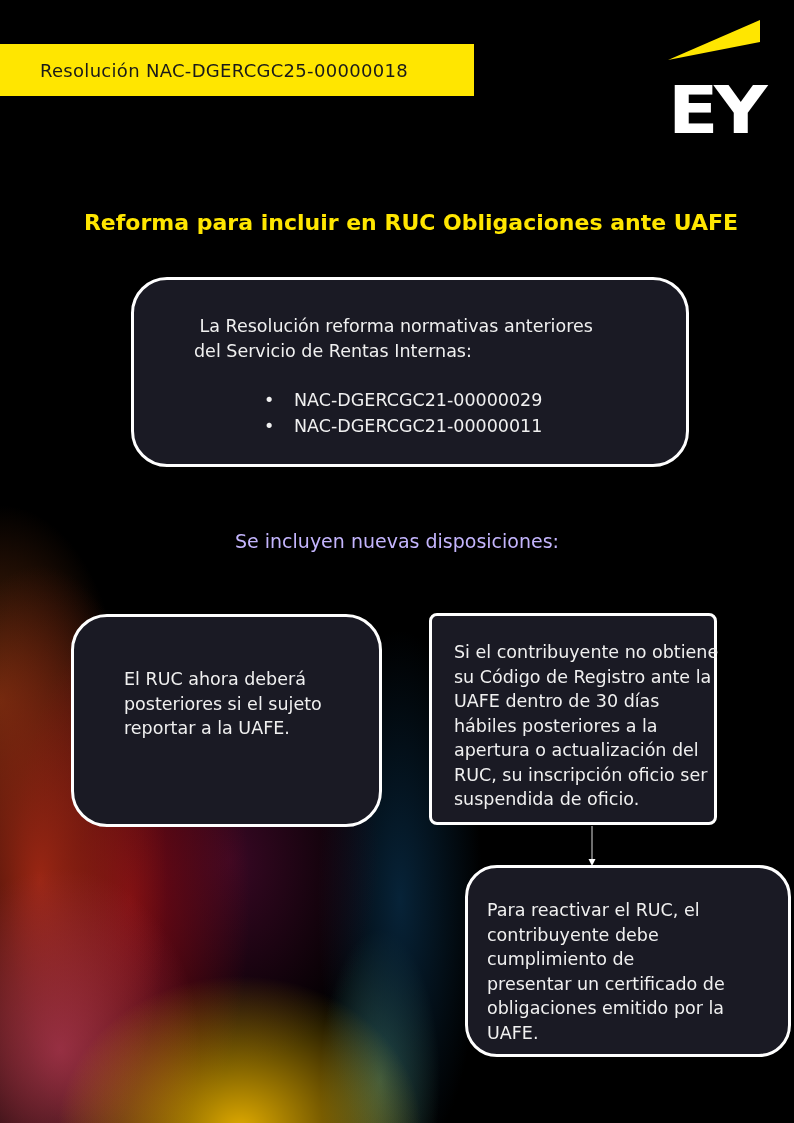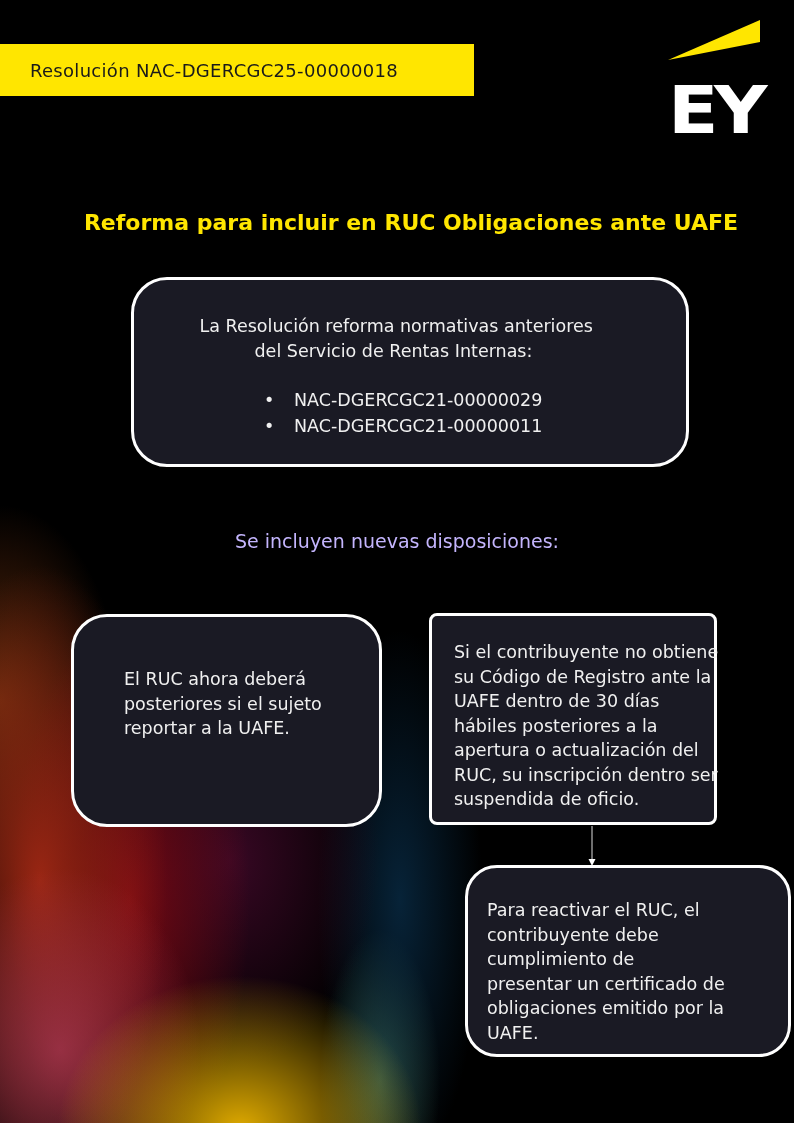--- a/index.html
+++ b/index.html
@@ -19,21 +19,21 @@
         radial-gradient(ellipse 160px 380px at 130px 900px, rgba(130,10,20,0.9), rgba(130,10,20,0) 75%),
         radial-gradient(ellipse 200px 280px at 230px 860px, rgba(70,10,45,0.8), rgba(70,10,45,0) 75%),
         radial-gradient(ellipse 110px 360px at 400px 900px, rgba(10,50,80,0.7), rgba(10,50,80,0) 75%),
         radial-gradient(ellipse 80px 200px at 380px 1080px, rgba(80,140,110,0.6), rgba(80,140,110,0) 75%),
         radial-gradient(ellipse 160px 260px at 0px 700px, rgba(160,70,20,0.6), rgba(160,70,20,0) 75%);
     }
     .top-banner {
       position: absolute; left: 0; top: 44px; width: 474px; height: 52px;
       background: #ffe600;
       display: flex; align-items: center;
-      padding-left: 30px;
+      padding-left: 40px;
     }
     .top-banner span {
       color: #1a1a1a; font-size: 18px; letter-spacing: 0.3px;
     }
     .logo {
       position: absolute; left: 668px; top: 20px; width: 95px; height: 115px;
     }
     .logo .beam {
       position: absolute; left: 0; top: 0; width: 95px; height: 42px;
     }
@@ -52,21 +52,21 @@
     .box {
       position: absolute;
       background: #1a1a24;
       border: 3px solid #ffffff;
       border-radius: 36px;
       color: #f0f0f0;
     }
     .intro-box { left: 131px; top: 277px; width: 558px; height: 190px; }
     .intro-text {
       position: absolute; left: 60px; top: 34px;
-      font-size: 17.5px; line-height: 25px; text-align: center;
+      font-size: 17.5px; line-height: 25px;
     }
     .intro-list {
       position: absolute; left: 130px; top: 107px;
       list-style: none; font-size: 17.5px; line-height: 26px;
     }
     .intro-list li { display: flex; }
     .intro-list .bullet { width: 30px; }
     .subtitle {
       position: absolute; left: 0; top: 530px; width: 794px;
       text-align: center; color: #c4b5fd; font-size: 19px;
@@ -129,21 +129,21 @@
   </div>
 </div>
 
 <div class="box card-b">
   <div class="card-text">
     <div>Si el contribuyente no obtiene</div>
     <div>su Código de Registro ante la</div>
     <div>UAFE dentro de 30 días</div>
     <div>hábiles posteriores a la</div>
     <div>apertura o actualización del</div>
-    <div>RUC, su inscripción dentro ser</div>
+    <div>RUC, su inscripción oficio ser</div>
     <div>suspendida de oficio.</div>
   </div>
 </div>
 
 <svg class="arrow" viewBox="0 0 8 40">
   <line x1="4" y1="0" x2="4" y2="34" stroke="#dddddd" stroke-width="1"></line>
   <polygon points="0.5,33 7.5,33 4,40" fill="#ffffff"></polygon>
 </svg>
 
 <div class="box card-c">

